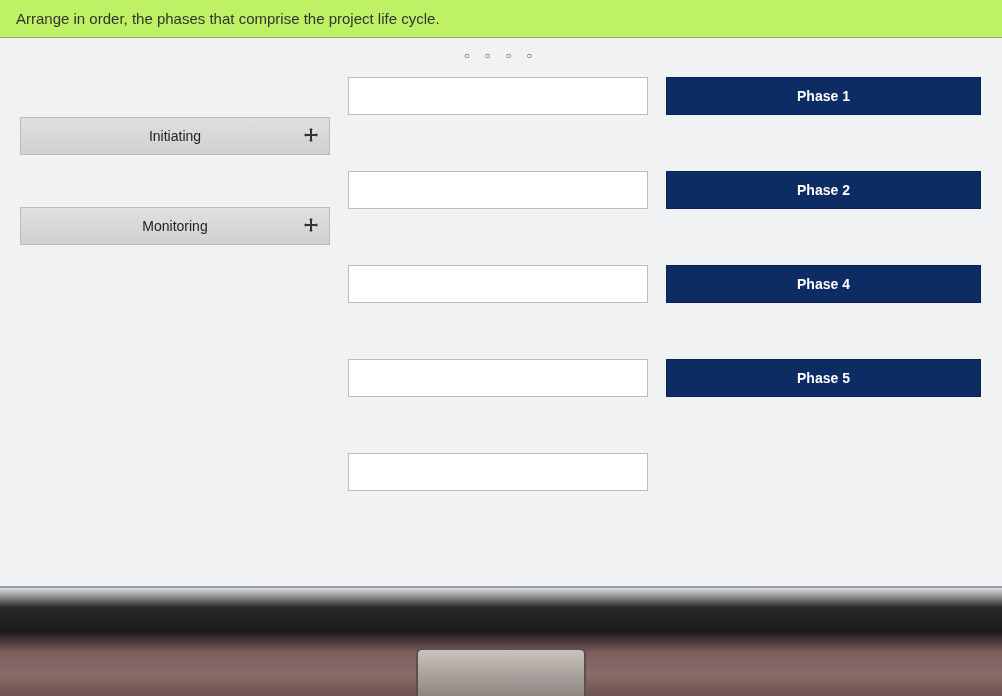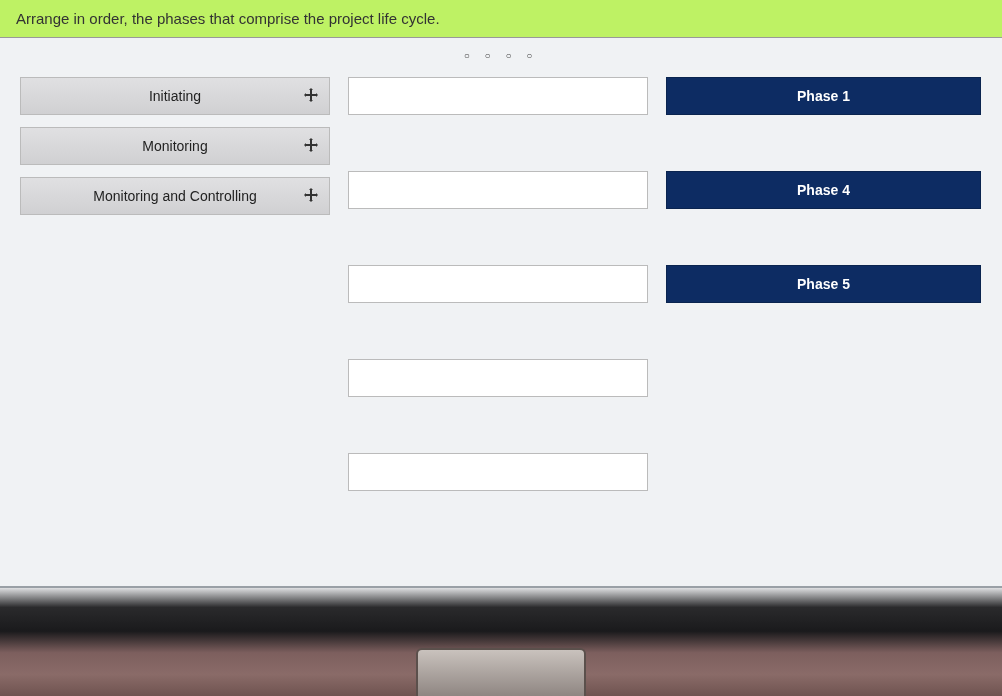--- a/index.html
+++ b/index.html
@@ -56,20 +56,21 @@
       background: linear-gradient(#e0e0e2, #d0d0d2);
       border: 1px solid #bbb;
       height: 38px;
       display: flex;
       align-items: center;
       justify-content: center;
       position: relative;
       cursor: grab;
       font-size: 14px;
       color: #222;
+      margin-top: 40px;
     }
     .drag-item .move-icon {
       position: absolute;
       right: 10px;
       top: 50%;
       transform: translate(0, -50%);
       width: 16px;
       height: 16px;
       color: #333;
     }
@@ -130,40 +131,33 @@
       </span>
     </div>
     <div class="drag-item">
       <span>Monitoring</span>
       <span class="move-icon">
         <svg viewBox="0 0 16 16" fill="currentColor">
             <path d="M8 0l2 2H9v4h4V5l2 2-2 2V8H9v4h1l-2 2-2-2h1V8H3v1L1 7l2-2v1h4V2H6l2-2z"></path>
           </svg>
       </span>
     </div>
-    <div class="drag-item">
-      <span>Monitoring and Controlling</span>
-      <span class="move-icon">
-        <svg viewBox="0 0 16 16" fill="currentColor">
-            <path d="M8 0l2 2H9v4h4V5l2 2-2 2V8H9v4h1l-2 2-2-2h1V8H3v1L1 7l2-2v1h4V2H6l2-2z"></path>
-          </svg>
-      </span>
-    </div>
   </div>
 
   <div class="col col-drop">
     <div class="drop-slot"></div>
     <div class="drop-slot"></div>
     <div class="drop-slot"></div>
     <div class="drop-slot"></div>
     <div class="drop-slot"></div>
   </div>
 
   <div class="col col-labels">
     <div class="phase-label">Phase 1</div>
+    <div class="phase-label">Phase 2</div>
     <div class="phase-label">Phase 4</div>
     <div class="phase-label">Phase 5</div>
   </div>
 
 </div>
 
 <div class="laptop-bezel"></div>
 <div class="laptop-hinge"></div>
 
 </body></html>

